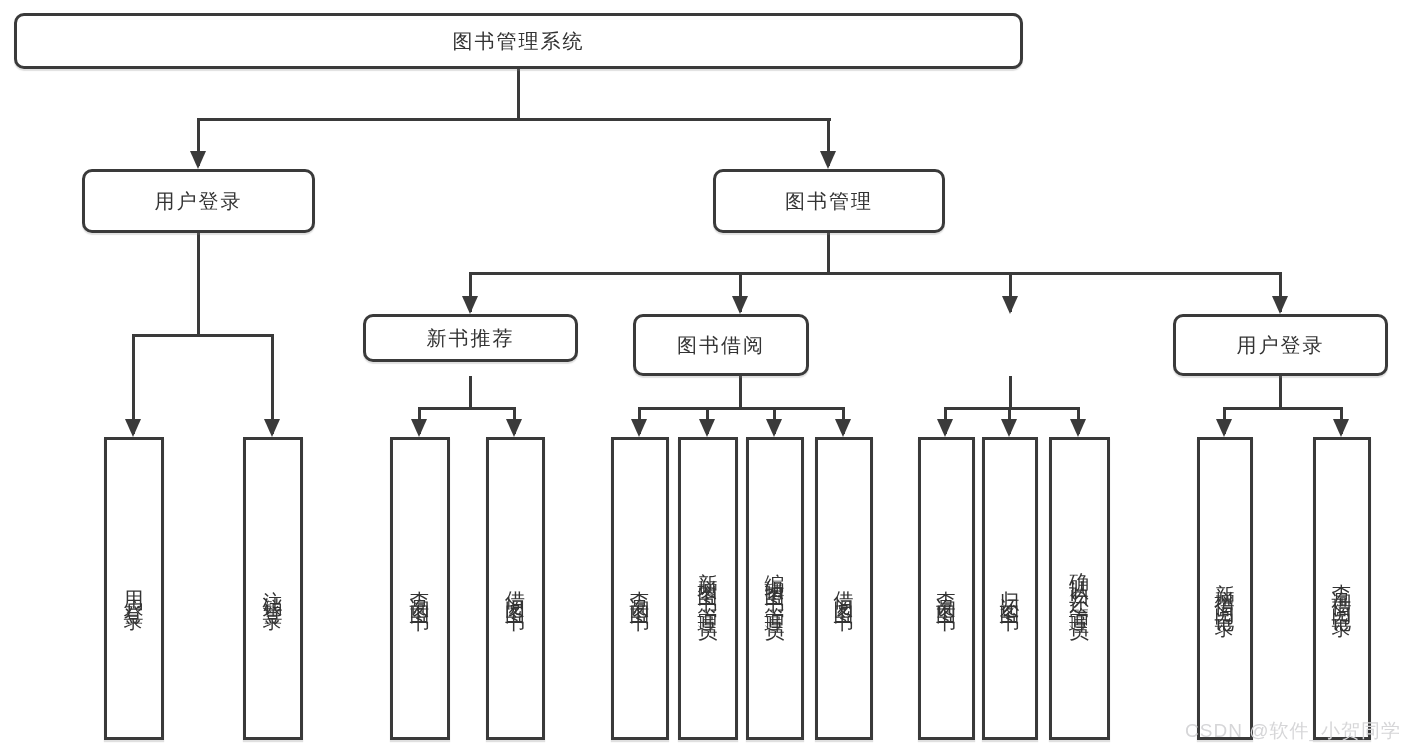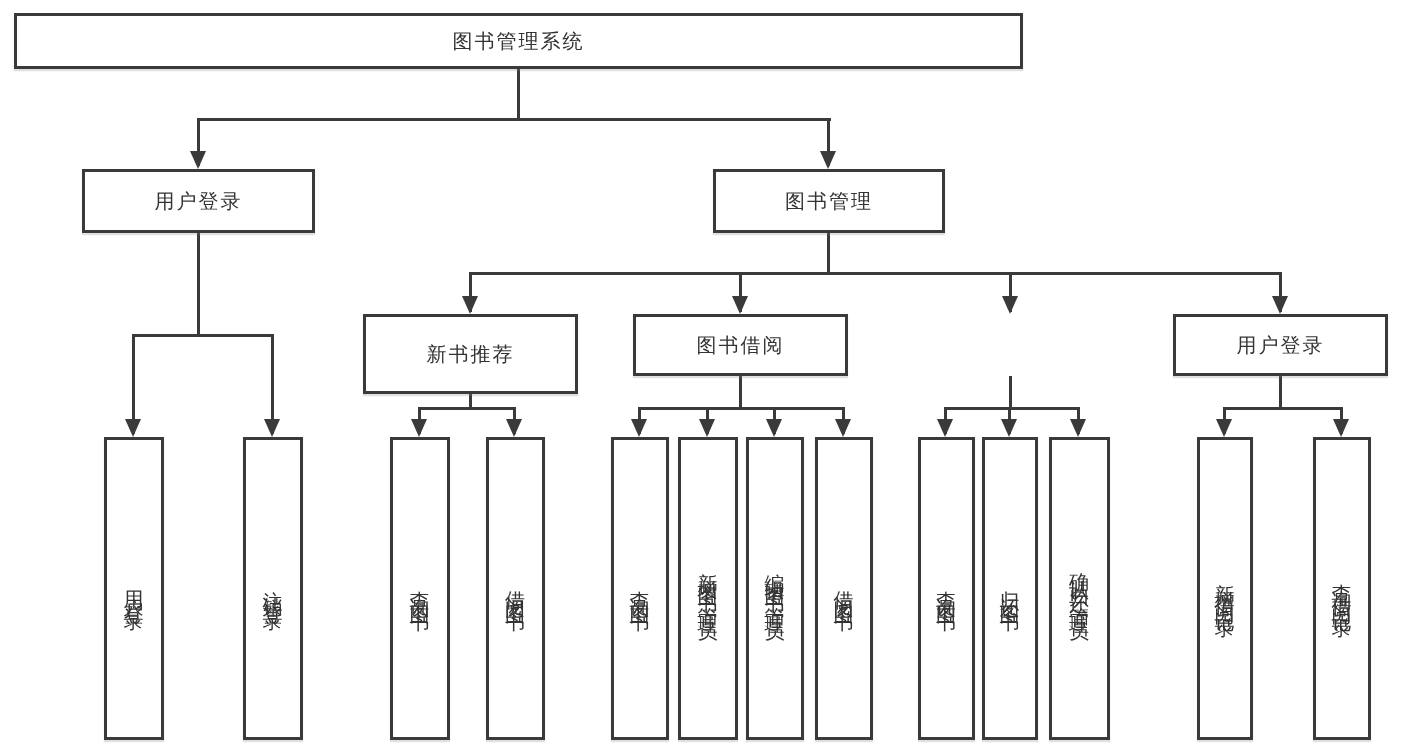--- a/index.html
+++ b/index.html
@@ -18,21 +18,21 @@
   }
   .node{
     position:absolute;
     box-sizing:border-box;
     border:3px solid var(--line);
     background:var(--box-bg);
     display:flex;align-items:center;justify-content:center;
     color:var(--text);
     box-shadow:0 2px 1px rgba(130,130,130,0.25);
   }
-  .node.h-label{font-size:20px;letter-spacing:2px;}
+  .node.h-label{font-size:20px;letter-spacing:2px;border-radius:10px;}
   .node.leaf{
     font-size:20px;
   }
   .vtext{
     writing-mode:vertical-rl;
     text-orientation:mixed;
     letter-spacing:7px;
     line-height:1;
     color:var(--text);
   }
@@ -128,25 +128,25 @@
   </div>
 
   <div class="node h-label" style="left:82px;top:169px;width:233px;height:64px;">
     <span>用户登录</span>
   </div>
 
   <div class="node h-label" style="left:713px;top:169px;width:232px;height:64px;">
     <span>图书管理</span>
   </div>
 
-  <div class="node h-label" style="left:363px;top:314px;width:215px;height:80px;">
+  <div class="node h-label" style="left:363px;top:314px;width:215px;height:48px;">
     <span>新书推荐</span>
   </div>
 
-  <div class="node h-label" style="left:633px;top:314px;width:215px;height:62px;justify-content:center;">
+  <div class="node h-label" style="left:633px;top:314px;width:176px;height:62px;justify-content:center;">
     <span>图书借阅</span>
   </div>
 
 
   <div class="node h-label" style="left:1173px;top:314px;width:215px;height:62px;">
     <span>用户登录</span>
   </div>
 
   <div class="node leaf" style="left:104px;top:437px;width:60px;height:303px;">
     <span class="vtext">用户登录</span>
@@ -193,14 +193,15 @@
   </div>
 
   <div class="node leaf" style="left:1197px;top:437px;width:56px;height:303px;">
     <span class="vtext">新增借阅记录</span>
   </div>
 
   <div class="node leaf" style="left:1313px;top:437px;width:58px;height:303px;">
     <span class="vtext">查询借阅记录</span>
   </div>
 
+  <div class="watermark">CSDN @软件_小贺同学</div>
 
 </div>
 
 </body></html>

